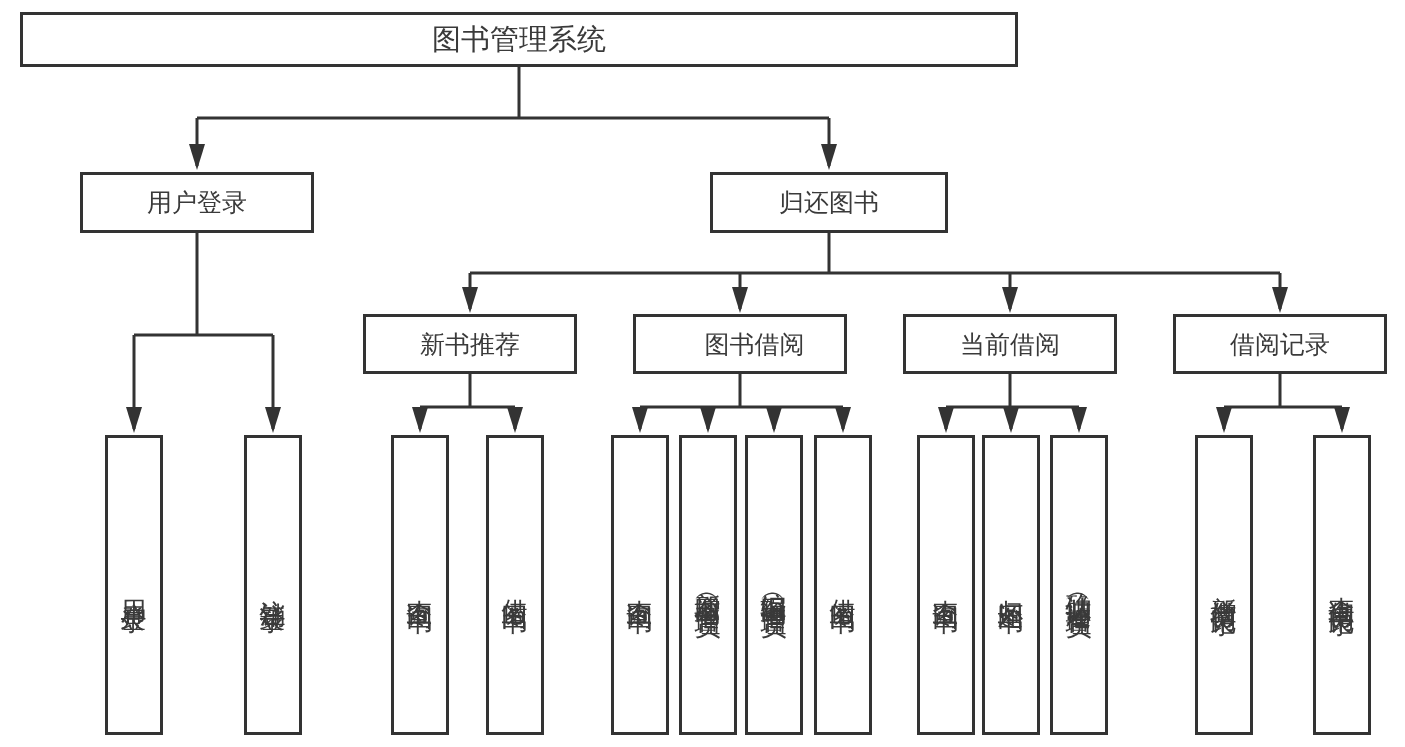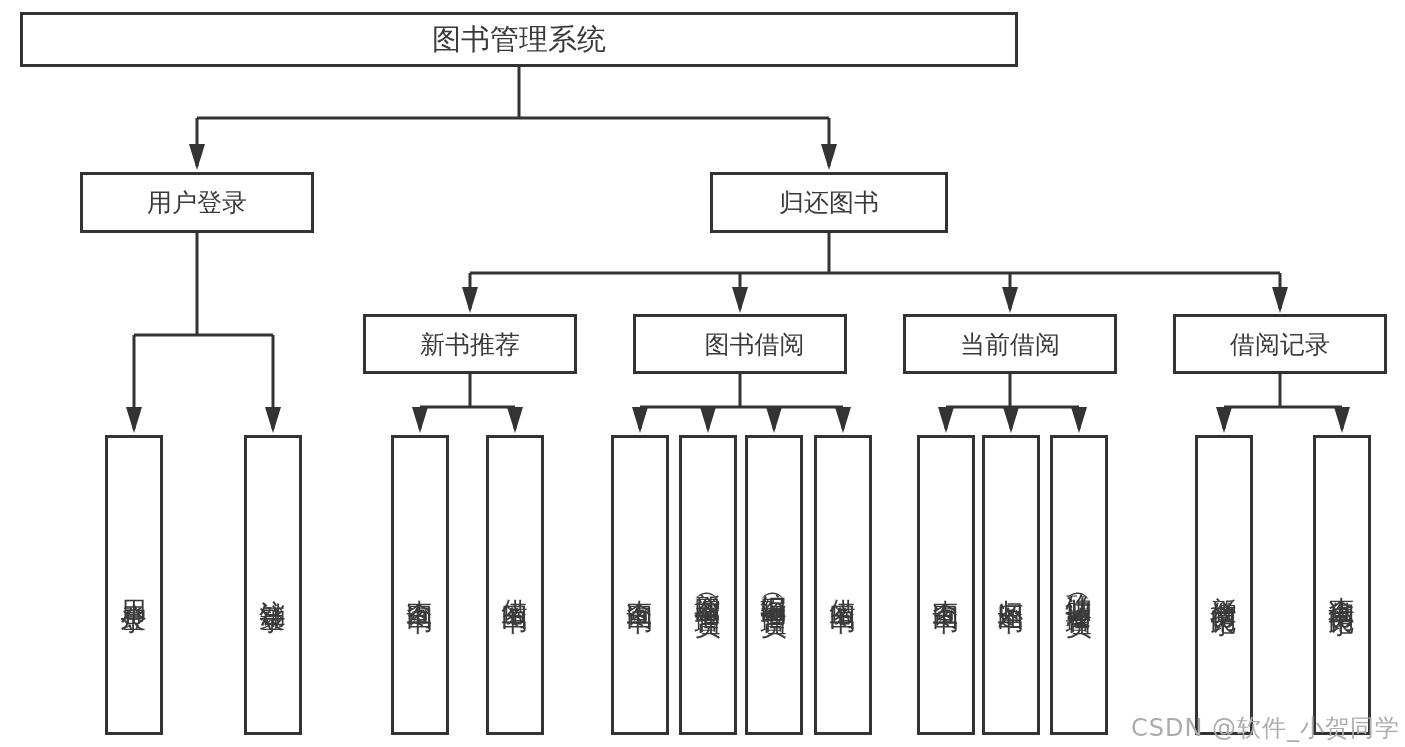--- a/index.html
+++ b/index.html
@@ -137,15 +137,14 @@
     <span class="vtext">确认归还（管理员）</span>
   </div>
 
   <div class="box leaf" style="left:1195px;">
     <span class="vtext">新增借阅记录</span>
   </div>
   <div class="box leaf" style="left:1313px;">
     <span class="vtext">查询借阅记录</span>
   </div>
 
-  <div class="watermark">CSDN @软件_小贺同学</div>
 
 </div>
 
 </body></html>

